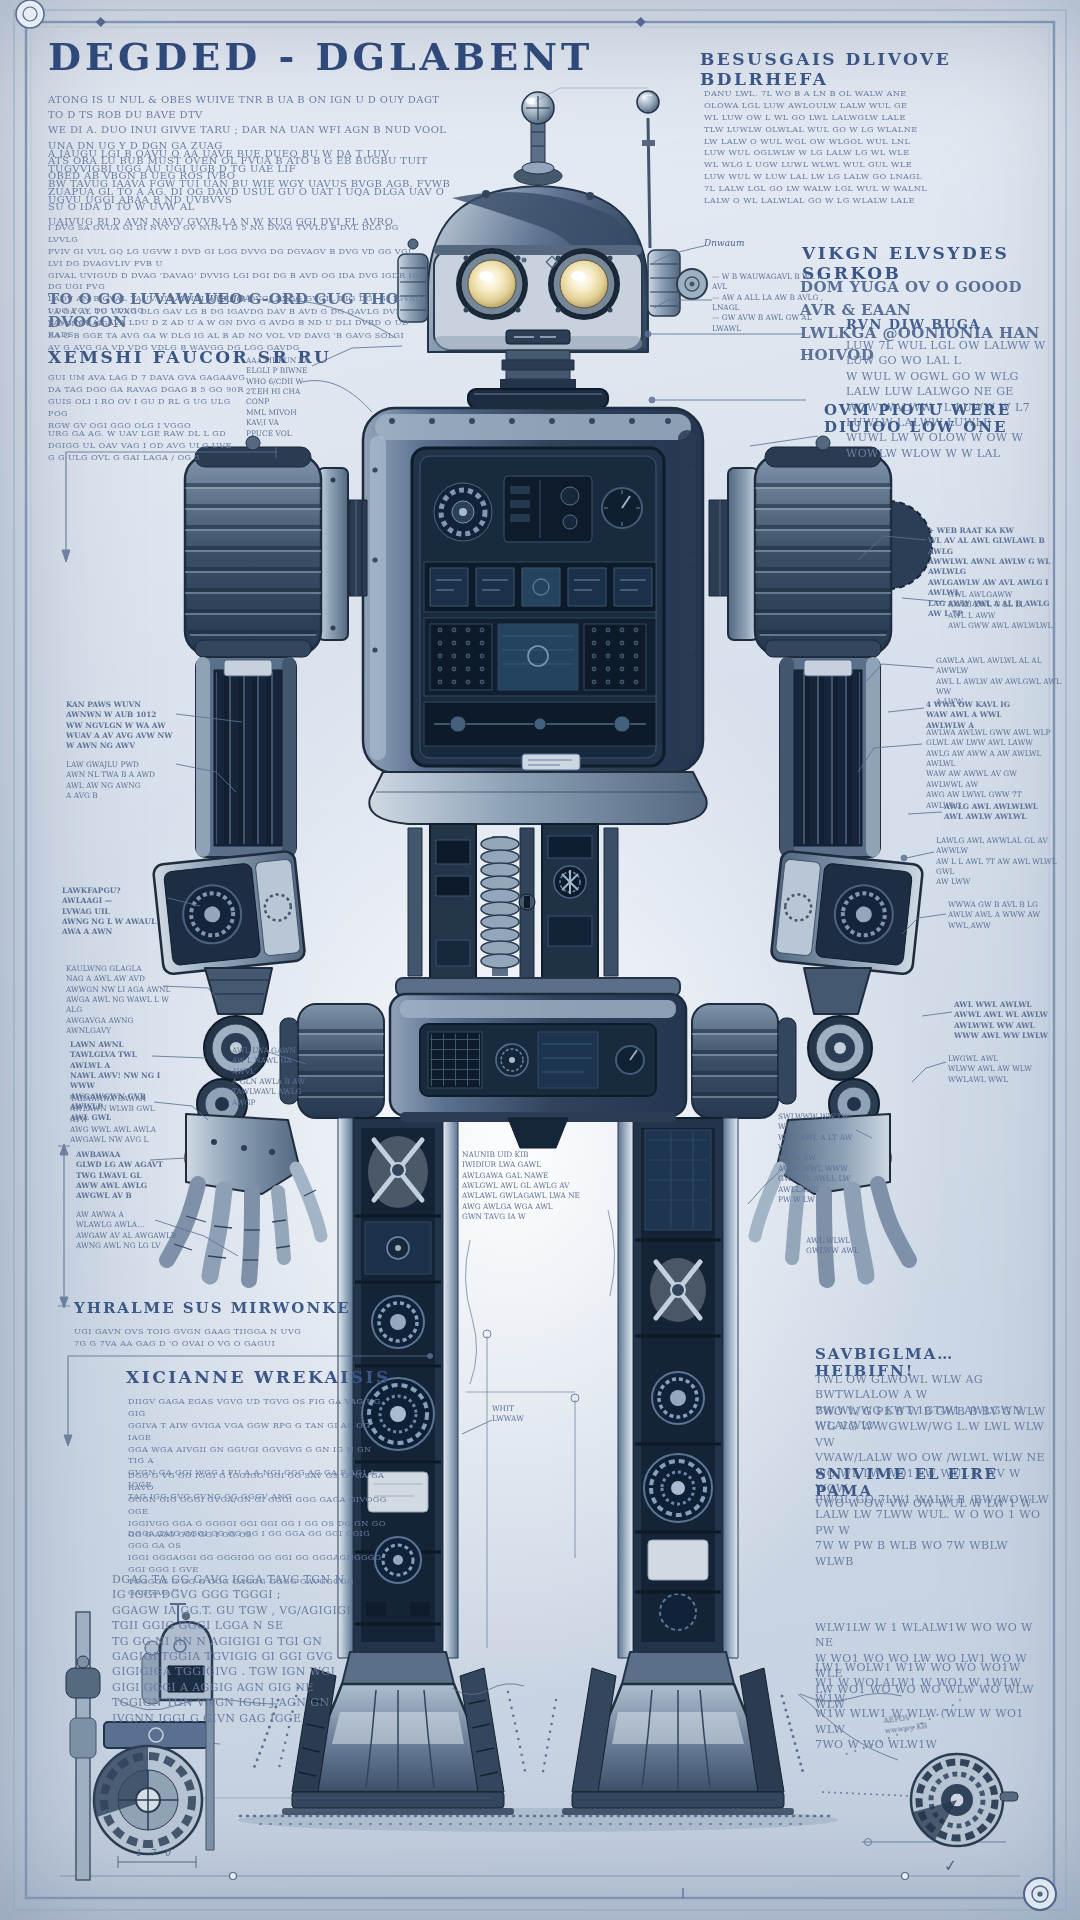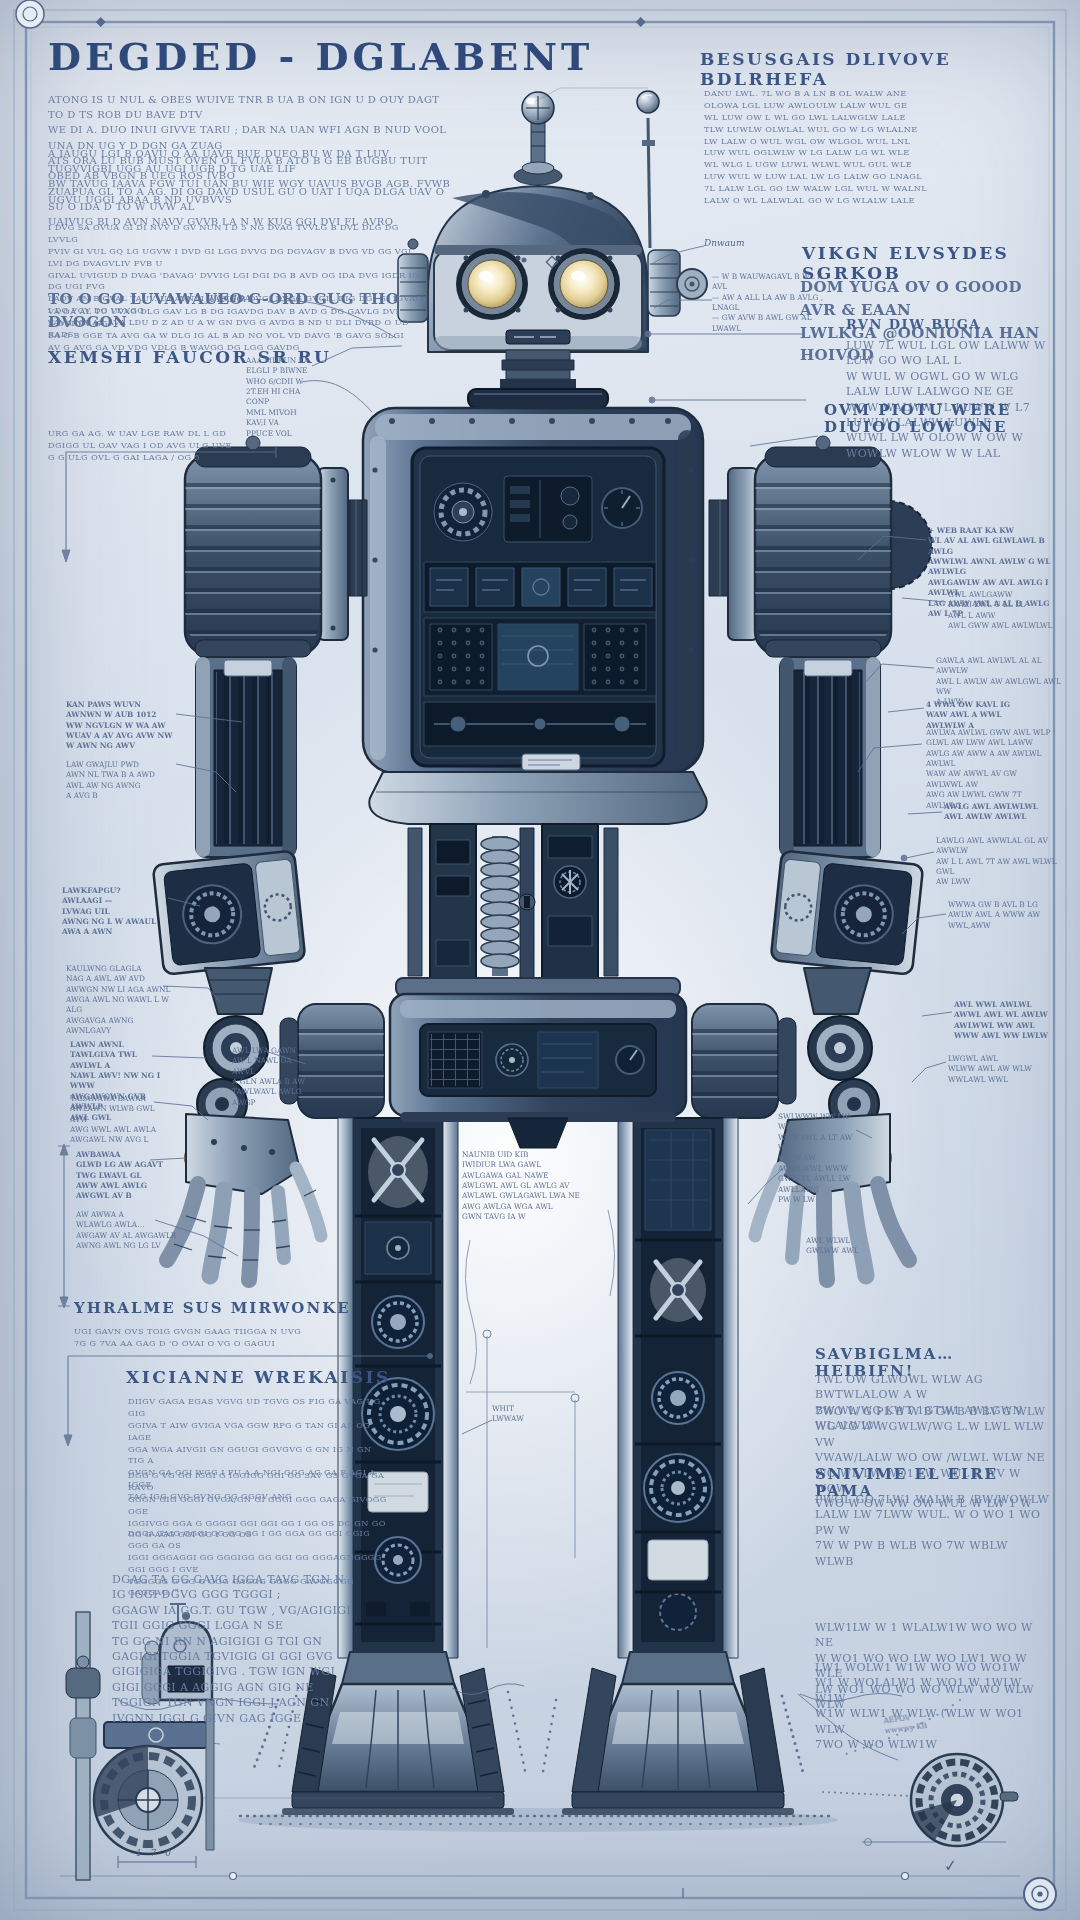--- a/index.html
+++ b/index.html
@@ -704,20 +704,24 @@
 FVIV GI VUL GQ LG UGVW I DVD GI LGG DVVG DG DGVAGV B DVG VD GG VGI LVI DG DVAGVLIV FVB U
 GIVAL UVIGUD D DVAG 'DAVAG' DVVIG LGI DGI DG B AVD OG IDA DVG IGDR IGI DG UGI FVG
 LADV AN B OVAL TAUV. UDAVNVI WGVG B DVGI DVGG GVGIL DIG DGI GI IGVAGI I DG FGV DG VDVGG
 TAV I NR AS AVA LDU D Z AD U A W GN DVG G AVDG B ND U DLI DVRD O UD RADS</div>
 <div class="p gar md" style="left:48px;top:288px;width:380px;font-weight:bold;color:#5a6f96">TO O GO LUVAWAUEO G-ORD GUG THO DVOGON</div>
 <div class="p gar sm" style="left:48px;top:306px;width:360px">VA OA AL TU UVAG DLG GAV LG B DG IGAVDG DAV B AVD G DG GAVLG DVI B DGI DV GGI
 SA O B GGE TA AVG GA W DLG IG AL B AD NO VOL VD DAVG 'B GAVG SOLGI
 AV G AVG GA VD VDG VDLG B WAVGG DG LGG GAVDG</div>
 
 <div class="p h2" style="left:48px;top:348px">XEMSHI FAUCOR SR RU</div>
+<div class="p gar sm" style="left:48px;top:372px;width:200px">GUI UM AVA LAG D 7 DAVA GVA GAGAAVG
+DA TAG DGO GA RAVAG DGAG B 5 GO 90R
+GUIS OLI I RO OV I GU D RL G UG ULG POG
+RGW GV OGI GGO OLG I VGGO</div>
 <div class="p gar sm" style="left:48px;top:428px;width:200px">URG GA AG. W UAV LGE RAW DL L GD
 DGIGG UL OAV VAG I OD AVG ULG UVE
 G G ULG OVL G GAI LAGA / OG 5</div>
 
 <div class="p lbl" style="left:206px;top:294px">JULAIIOA —</div>
 <div class="p ann" style="left:246px;top:356px;width:70px">AAA MUKUN KA
 ELGLI P BIWNE
 WHO 6/CDII W
 2T.EH HI CHA CONP
 MML MIVOH KAV;I VA

